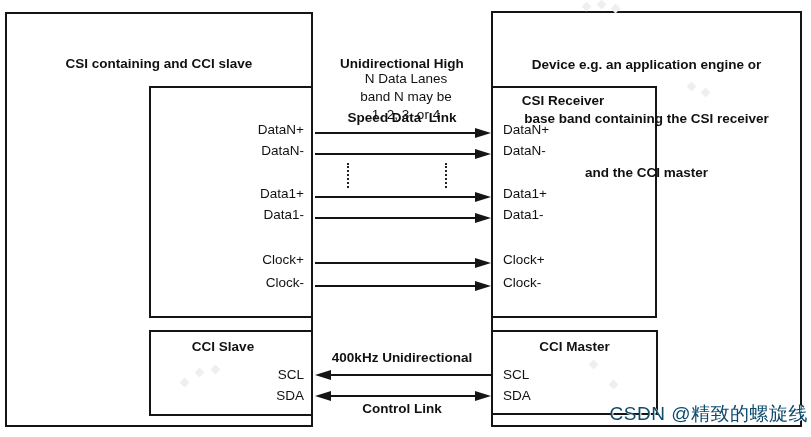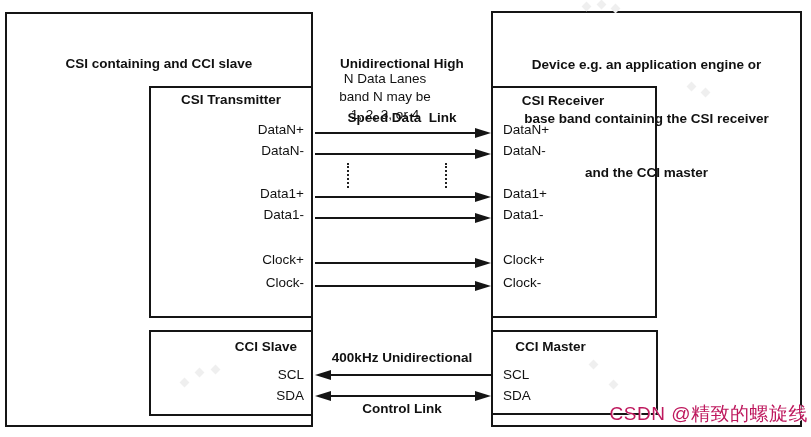--- a/index.html
+++ b/index.html
@@ -14,21 +14,21 @@
   .note{position:absolute;font-size:13.5px;line-height:18px;text-align:center;font-weight:normal;}
   .sig-label{position:absolute;font-size:13.5px;line-height:16px;height:16px;}
   .sig-label.tx{left:156px;width:148px;text-align:right;}
   .sig-label.rx{left:503px;width:120px;text-align:left;}
   .sig-line{position:absolute;height:2px;background:#151515;}
   .arrow{position:absolute;width:0;height:0;border-top:5px solid transparent;border-bottom:5px solid transparent;}
   .arrow.r{border-left:16px solid #151515;}
   .arrow.l{border-right:16px solid #151515;}
   .dots{position:absolute;width:0;height:25px;border-left:2px dotted #222;}
   .watermark{position:absolute;left:560px;top:403px;width:248px;text-align:right;
-    font-size:19px;line-height:22px;color:#be185d;text-shadow:1px 1px 0 #ffffff;letter-spacing:0.5px;}
+    font-size:19px;line-height:22px;color:#0c4a6e;text-shadow:1px 1px 0 #ffffff;letter-spacing:0.5px;}
   .sparkle{position:absolute;width:7px;height:7px;background:#efefef;transform:rotate(45deg);}
 </style>
 </head>
 <body>
 
 <div id="canvas">
 
   <div class="box" style="left:5px;top:12px;width:308px;height:415px;"></div>
   <div class="box" style="left:491px;top:11px;width:311px;height:416px;"></div>
 
@@ -43,34 +43,33 @@
   <div class="title" style="left:491px;top:20px;width:311px;">
     <div>Device e.g. an application engine or</div>
     <div>base band containing the CSI receiver</div>
     <div>and the CCI master</div>
   </div>
 
   <div class="title" style="left:313px;top:19px;width:178px;">
     <div>Unidirectional High</div>
     <div>Speed Data  Link</div>
   </div>
-  <div class="note" style="left:310px;top:70px;width:150px;">
+  <div class="note" style="left:331px;top:70px;width:150px;">
     <div>N Data Lanes</div>
     <div>band N may be</div>
     <div>1, 2, 3, or 4</div>
   </div>
   <div class="title" style="left:313px;top:315px;width:178px;line-height:17px;">
     <div>400kHz Unidirectional</div>
     <div>Control Link</div>
   </div>
 
-  <div class="block-title" style="left:149px;top:92px;width:164px;">CSI Transmitter</div>
   <div class="block-title" style="left:491px;top:93px;width:144px;">CSI Receiver</div>
-  <div class="block-title" style="left:149px;top:339px;width:148px;text-align:right;">CCI Slave</div>
-  <div class="block-title" style="left:467px;top:339px;width:167px;">CCI Master</div>
+  <div class="block-title" style="left:149px;top:339px;width:148px;">CCI Slave</div>
+  <div class="block-title" style="left:491px;top:339px;width:167px;">CCI Master</div>
 
   <div class="sig-label tx" style="top:122px;">DataN+</div>
   <div class="sig-line" style="left:315px;top:132px;width:162px;"></div>
   <div class="arrow r" style="left:475px;top:128px;"></div>
   <div class="sig-label rx" style="top:122px;">DataN+</div>
 
   <div class="sig-label tx" style="top:143px;">DataN-</div>
   <div class="sig-line" style="left:315px;top:153px;width:162px;"></div>
   <div class="arrow r" style="left:475px;top:149px;"></div>
   <div class="sig-label rx" style="top:143px;">DataN-</div>

